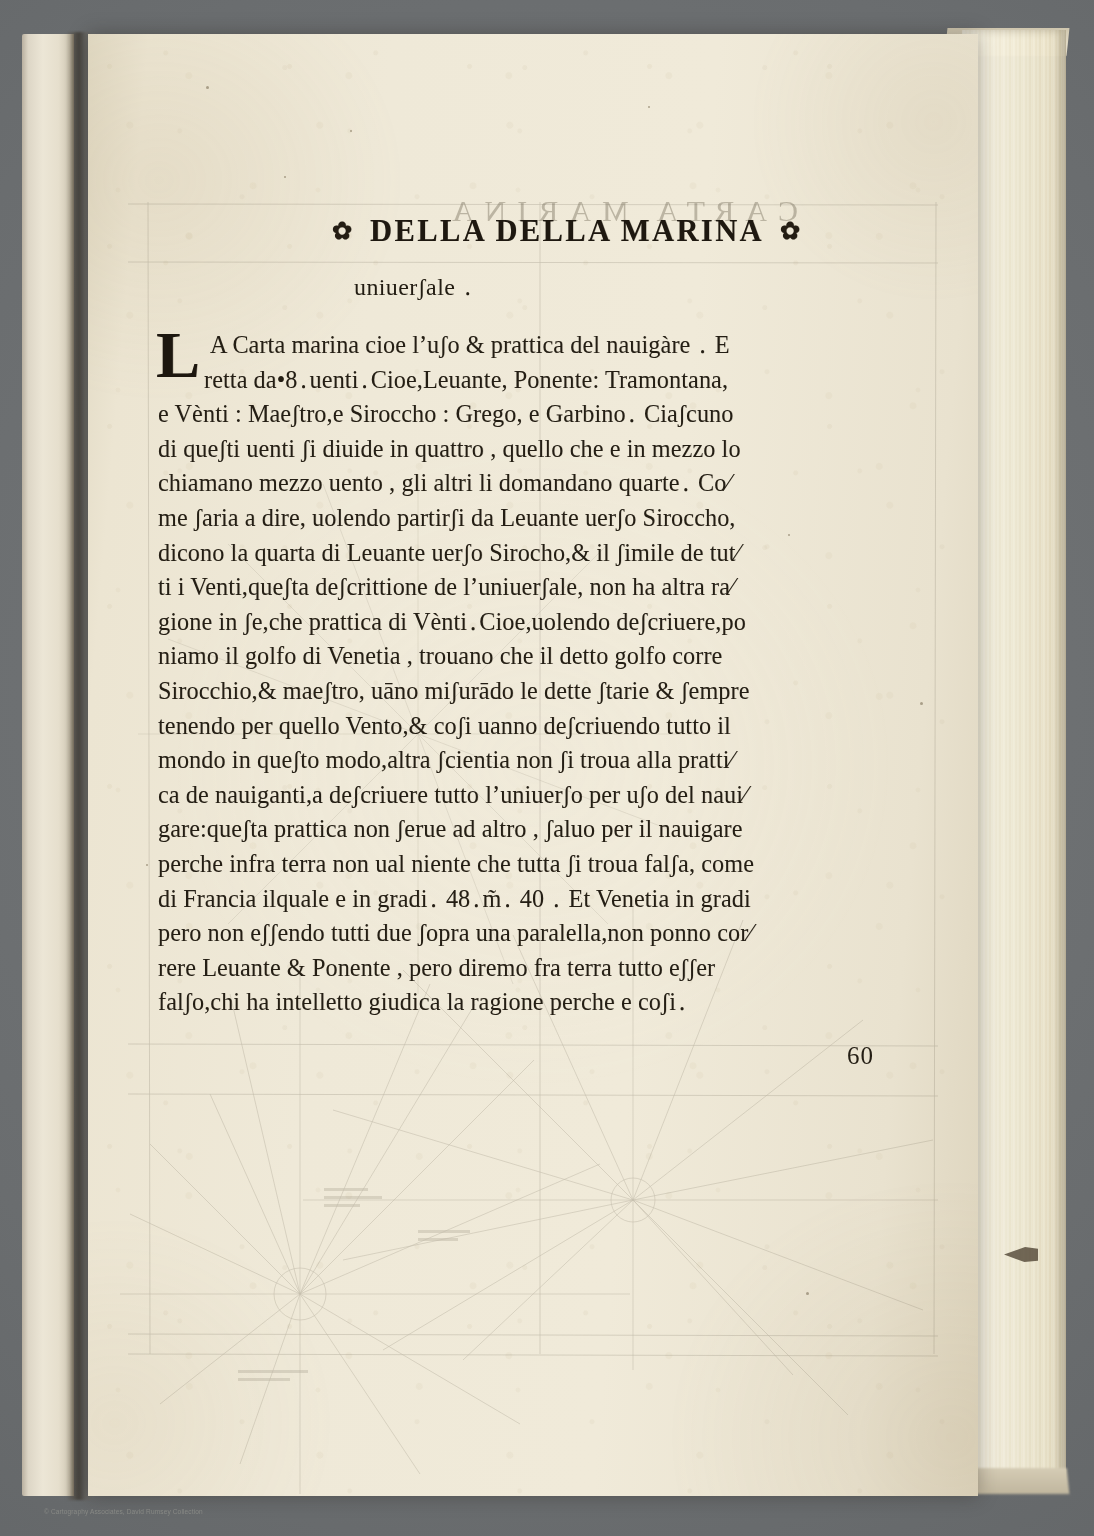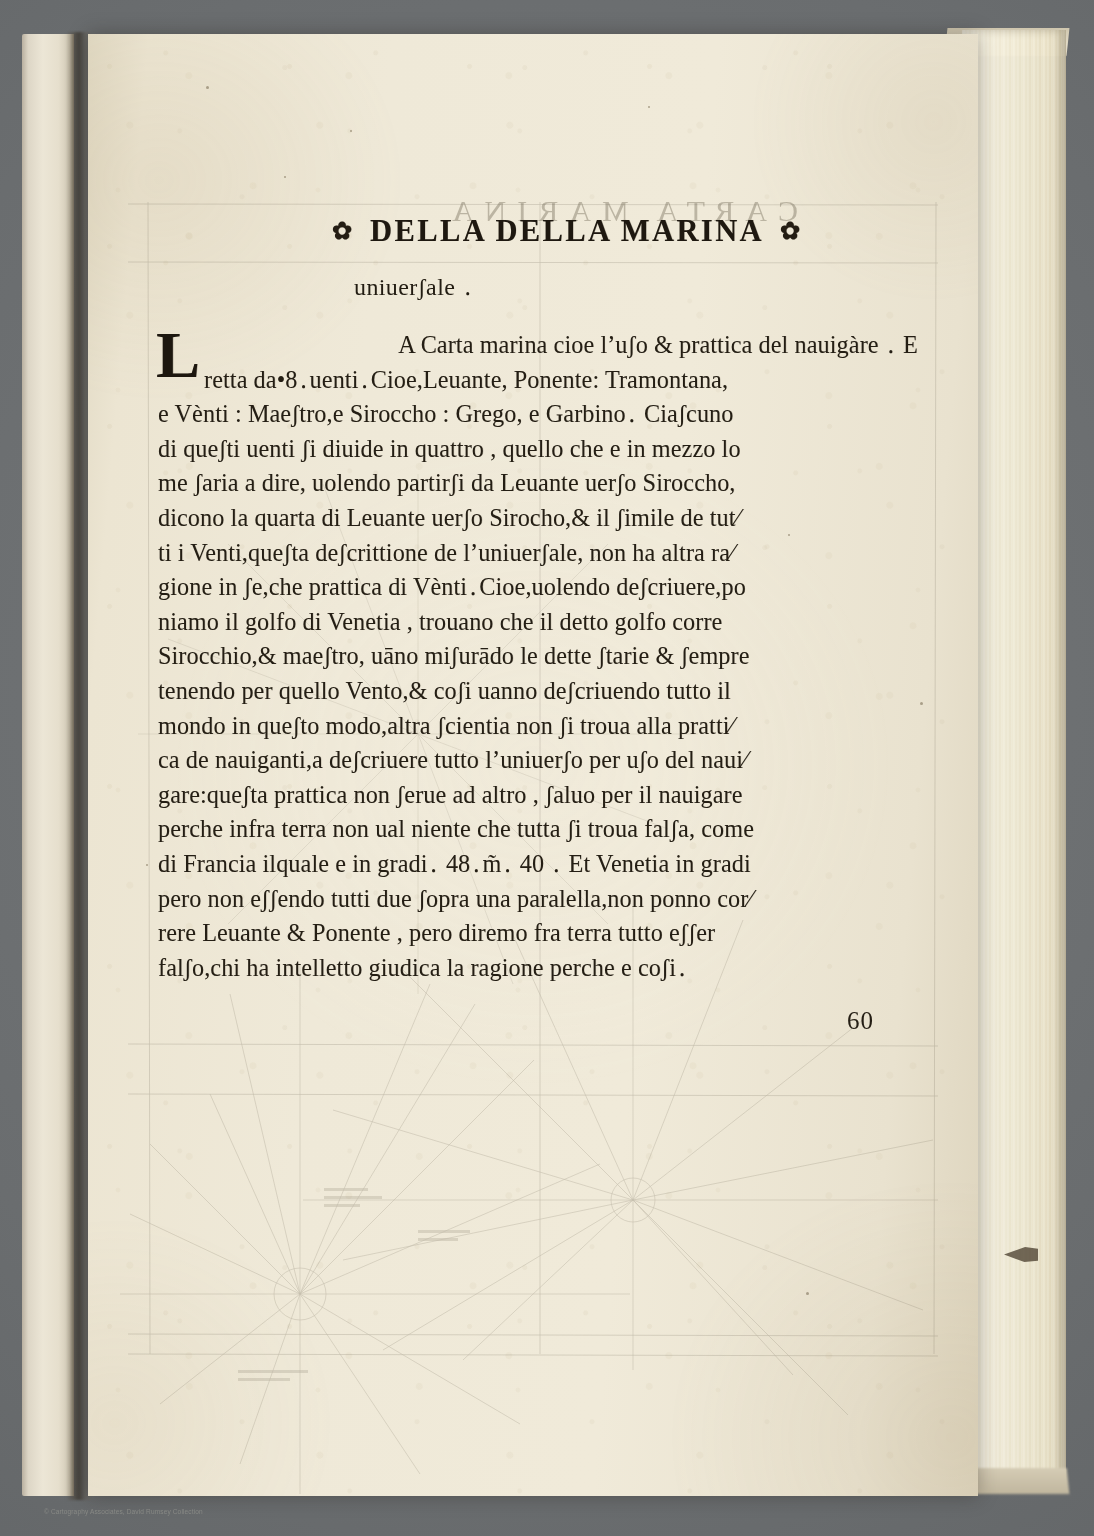--- a/index.html
+++ b/index.html
@@ -222,21 +222,21 @@
     position: relative;
     margin-top: 26px;
     font-family: "Liberation Serif", serif;
     font-size: 24.2px;
     line-height: 34.6px;
     color: #241e14;
     letter-spacing: 0.1px;
     text-shadow: 0.35px 0.25px 0 rgba(45,36,22,0.22);
   }
   .body p { margin: 0; white-space: nowrap; }
-  .body p.l1 { text-indent: 52px; text-align: right; }
+  .body p.l1 { text-indent: 52px; }
   .body p.l2 { text-indent: 46px; }
 
   .dropcap {
     position: absolute;
     left: -2px;
     top: -4px;
     font-family: "Liberation Serif", serif;
     font-size: 66px;
     line-height: 62px;
     font-weight: 600;
@@ -418,20 +418,21 @@
       </div>
 
       <div class="subtitle">uniuerʃale ․</div>
 
       <div class="body">
         <span class="dropcap">L</span>
         <p class="l1">A  Carta marina cioe l’uʃo &amp; prattica del nauigàre ․ E</p>
         <p class="l2">retta da•8․uenti․Cioe,Leuante, Ponente: Tramontana,</p>
         <p>e Vènti : Maeʃtro,e Siroccho : Grego, e Garbino․ Ciaʃcuno</p>
         <p>di queʃti uenti ʃi diuide in quattro , quello che e in mezzo lo</p>
+        <p>chiamano mezzo uento , gli altri li domandano quarte․ Co⁄</p>
         <p>me ʃaria a dire, uolendo partirʃi da  Leuante uerʃo Siroccho,</p>
         <p>dicono la quarta di Leuante uerʃo Sirocho,&amp; il ʃimile de tut⁄</p>
         <p>ti i Venti,queʃta deʃcrittione de l’uniuerʃale, non ha altra ra⁄</p>
         <p>gione in ʃe,che prattica di Vènti․Cioe,uolendo deʃcriuere,po</p>
         <p>niamo il golfo di Venetia , trouano che il detto golfo  corre</p>
         <p>Sirocchio,&amp; maeʃtro, uāno miʃurādo le dette ʃtarie &amp; ʃempre</p>
         <p>tenendo per quello  Vento,&amp; coʃi uanno  deʃcriuendo  tutto il</p>
         <p>mondo  in queʃto modo,altra ʃcientia  non  ʃi troua alla pratti⁄</p>
         <p>ca de nauiganti,a deʃcriuere tutto l’uniuerʃo per uʃo  del  naui⁄</p>
         <p>gare:queʃta prattica non ʃerue  ad altro , ʃaluo per il nauigare</p>

